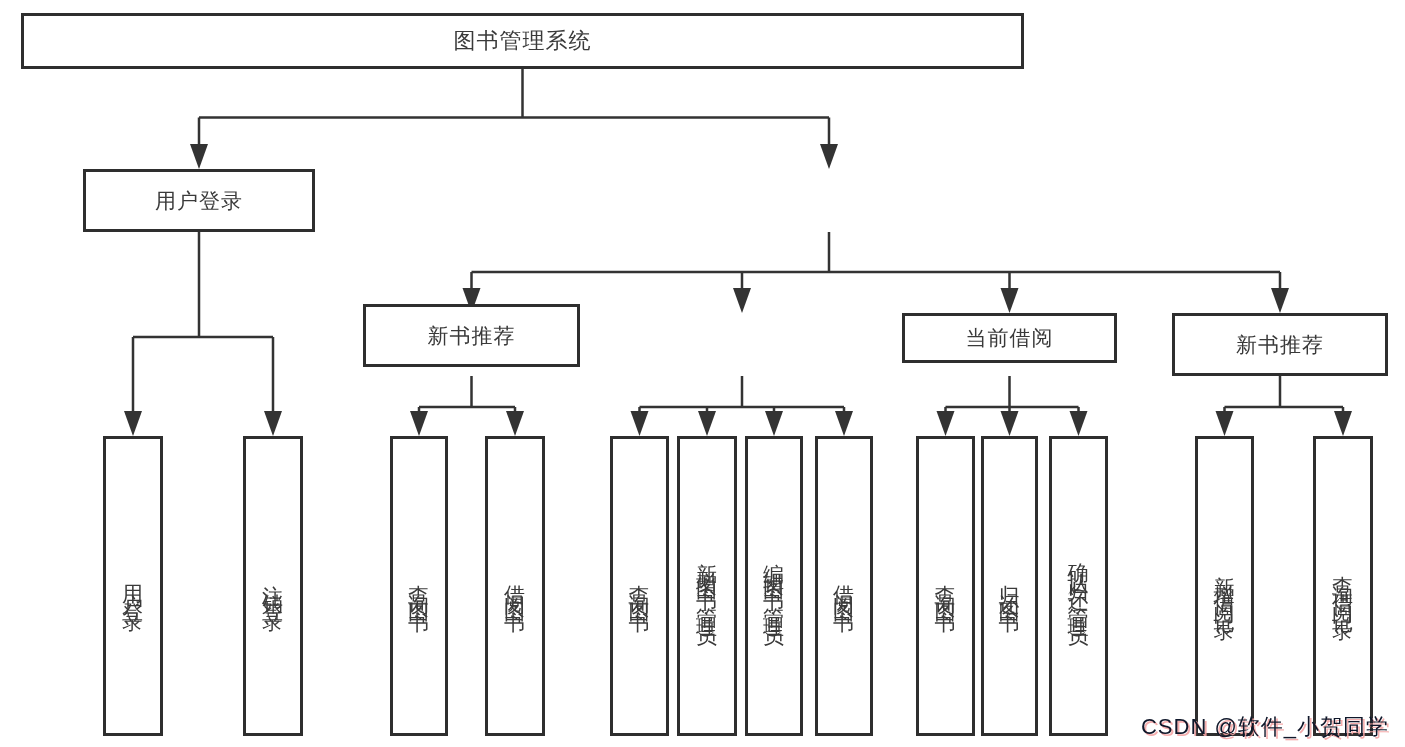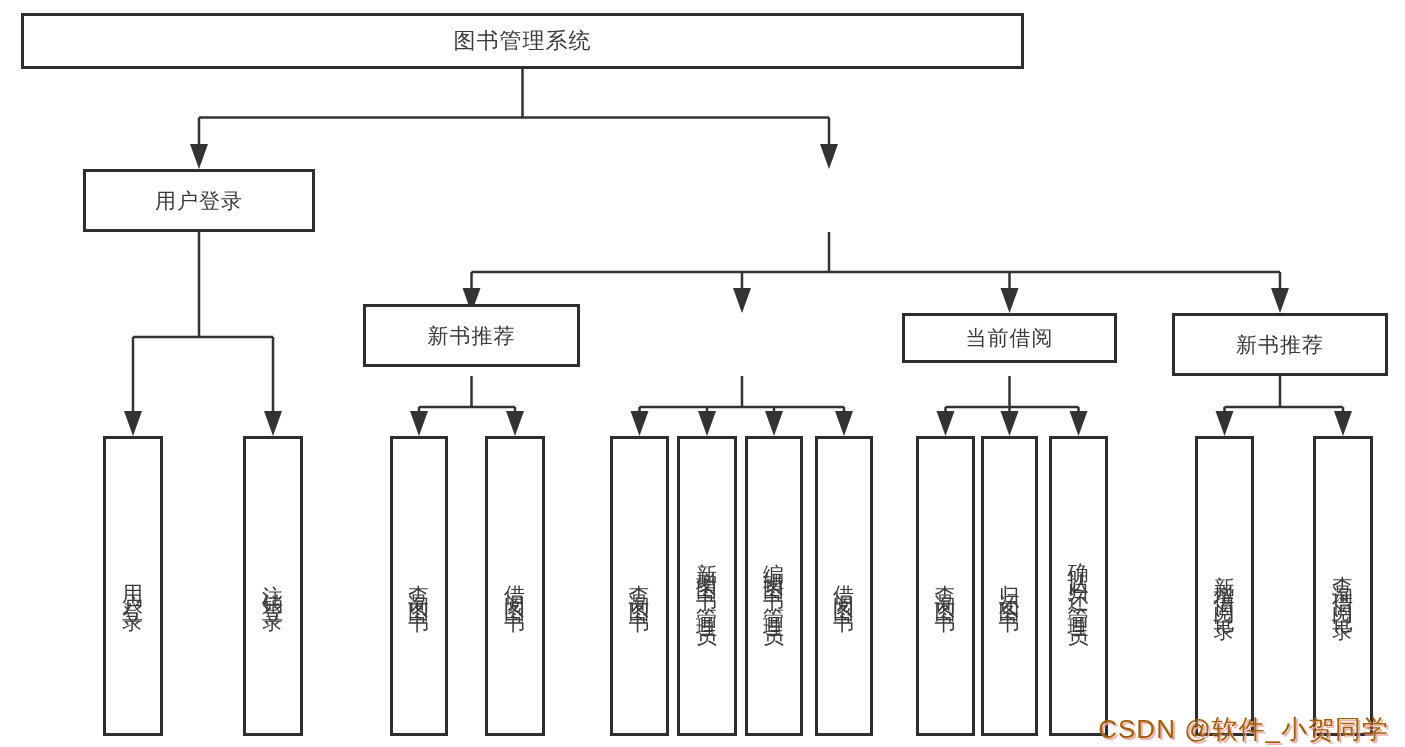--- a/index.html
+++ b/index.html
@@ -36,22 +36,22 @@
     writing-mode: vertical-rl;
     text-orientation: mixed;
     font-size: 21px;
     letter-spacing: 9px;
     line-height: 1;
   }
   .watermark {
     position: absolute;
     right: 16px;
     top: 712px;
-    font-size: 26px;
-    color: #a16207;
+    font-size: 22px;
+    color: #0f172a;
     text-shadow: 2px 2px 0 rgba(244,164,164,0.9);
     letter-spacing: 1px;
     white-space: nowrap;
   }
 </style>
 </head>
 <body>
 
 <div class="canvas">
 

